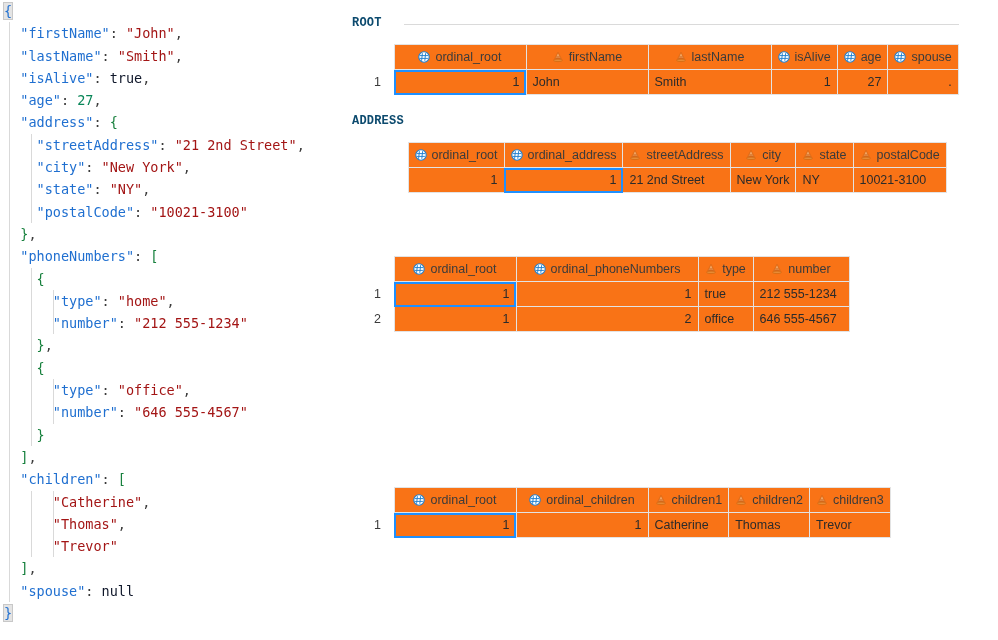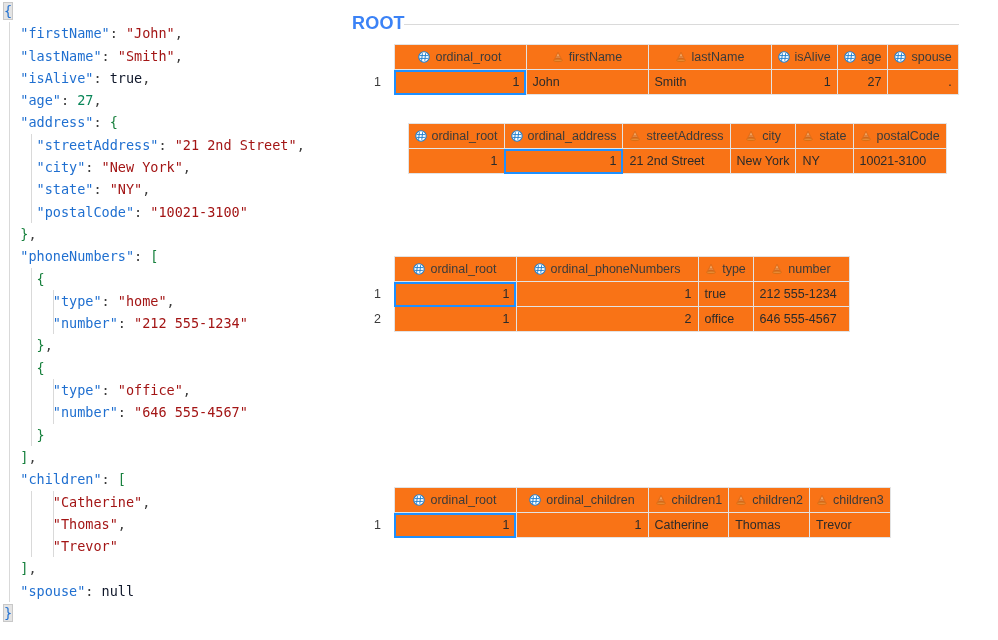--- a/index.html
+++ b/index.html
@@ -41,24 +41,24 @@
   .p   {color:#3a3a3a;}            
   .br  {color:#1f6fd0;}            
   .brg {color:#17803d;}            
   .bracket-hi{background:#e4e4e4;outline:1px solid #c8c8c8;}
 
   
   #tables-pane{position:absolute;left:352px;top:0;width:646px;height:640px;}
 
   .tbl-block{position:absolute;left:0;}
   .tbl-title{
-    font-size:18px;font-weight:bold;color:#3b82f6;
+    font-size:12px;font-weight:bold;color:#0c4a6e;
     letter-spacing:.2px;
     position:relative;display:block;
-    height:19px;line-height:19px;
+    height:19px;line-height:19px;font-family:Liberation Mono, monospace;
   }
   .tbl-title.with-rule::after{
     content:"";position:absolute;left:52px;right:0;top:10px;height:1px;background:#dadada;
   }
 
   table.grid{border-collapse:collapse;table-layout:fixed;font-size:12.5px;color:#2b2b2b;}
   table.grid th,table.grid td{
     padding:0 6px;height:24px;
     border:1px solid #e3e3e3;
     font-weight:normal;text-align:left;
@@ -184,20 +184,21 @@
             <td class="">John</td>
             <td class="">Smith</td>
             <td class="num">1</td>
             <td class="num">27</td>
             <td class="num">.</td>
           </tr>
         </tbody>
       </table>
     </div>
     <div class="tbl-block" style="top:112px;left:0px;">
+      <div class="tbl-title">ADDRESS</div>
       <table class="grid" style="margin-top:11px;margin-left:48px;">
         <colgroup>
           <col style="width:8px">
           <col style="width:86px">
           <col style="width:116px">
           <col style="width:98px">
           <col style="width:58px">
           <col style="width:48px">
           <col style="width:72px">
         </colgroup>

